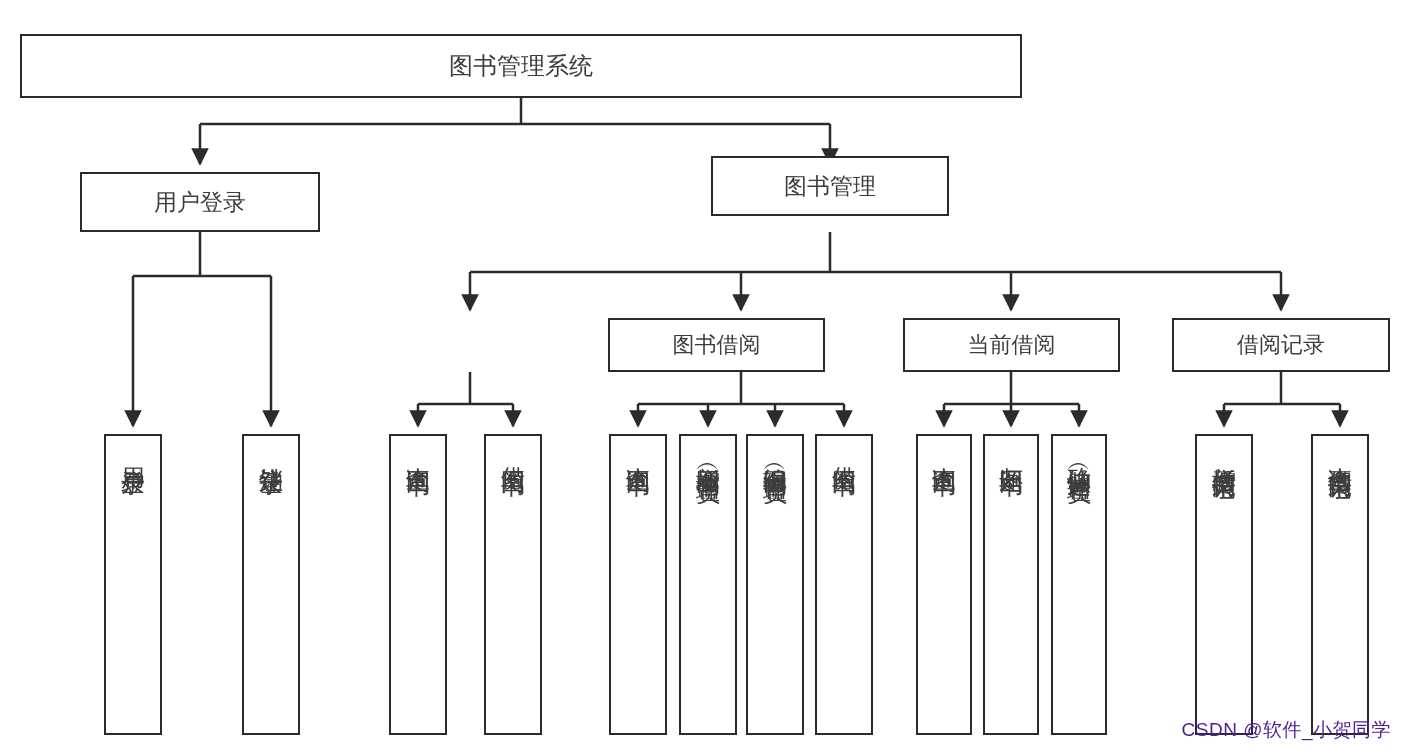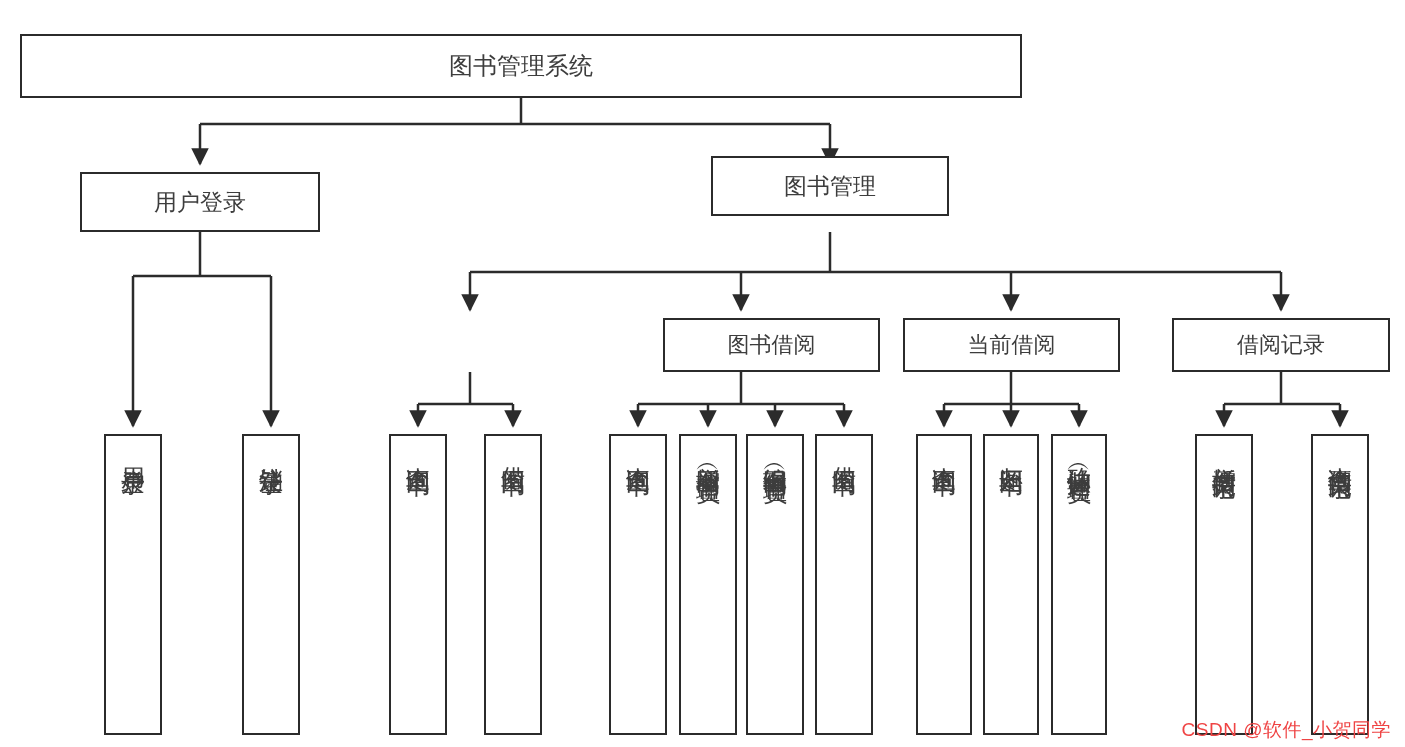--- a/index.html
+++ b/index.html
@@ -44,21 +44,21 @@
   #node-root { left: 20px; top: 14px; width: 1002px; height: 64px; margin-top: 20px; }
   #node-root .node-label { font-size: 24px; }
 
   
   #node-login  { left: 80px;  top: 172px; width: 240px; height: 60px; }
   #node-bookmg { left: 711px; top: 156px; width: 238px; height: 60px; }
   .lvl1 .node-label { font-size: 23px; }
 
   
   #node-newbook { left: 361px;  top: 318px; width: 218px; height: 54px; }
-  #node-borrow  { left: 663px;  top: 318px; width: 217px; height: 54px; }
+  #node-borrow  { left: 608px;  top: 318px; width: 217px; height: 54px; }
   #node-current { left: 903px;  top: 318px; width: 217px; height: 54px; }
   #node-record  { left: 1172px; top: 318px; width: 218px; height: 54px; }
   .lvl2 .node-label { font-size: 22px; }
 
   
   .leaf {
     top: 434px;
     height: 301px;
     align-items: flex-start;
     justify-content: center;
@@ -89,21 +89,21 @@
   #leaf-cb-confirm { left: 1051px; width: 56px; }
   
   #leaf-rec-add   { left: 1195px; width: 58px; }
   #leaf-rec-query { left: 1311px; width: 58px; }
 
   .watermark {
     position: absolute;
     right: 14px;
     bottom: 4px;
     font-size: 19px;
-    color: #ef4444;
+    color: #4c1d95;
     z-index: 5;
     white-space: nowrap;
     letter-spacing: 0.5px;
     margin-left: 24px;
   }
 </style>
 </head>
 <body>
 
 <div id="canvas">

